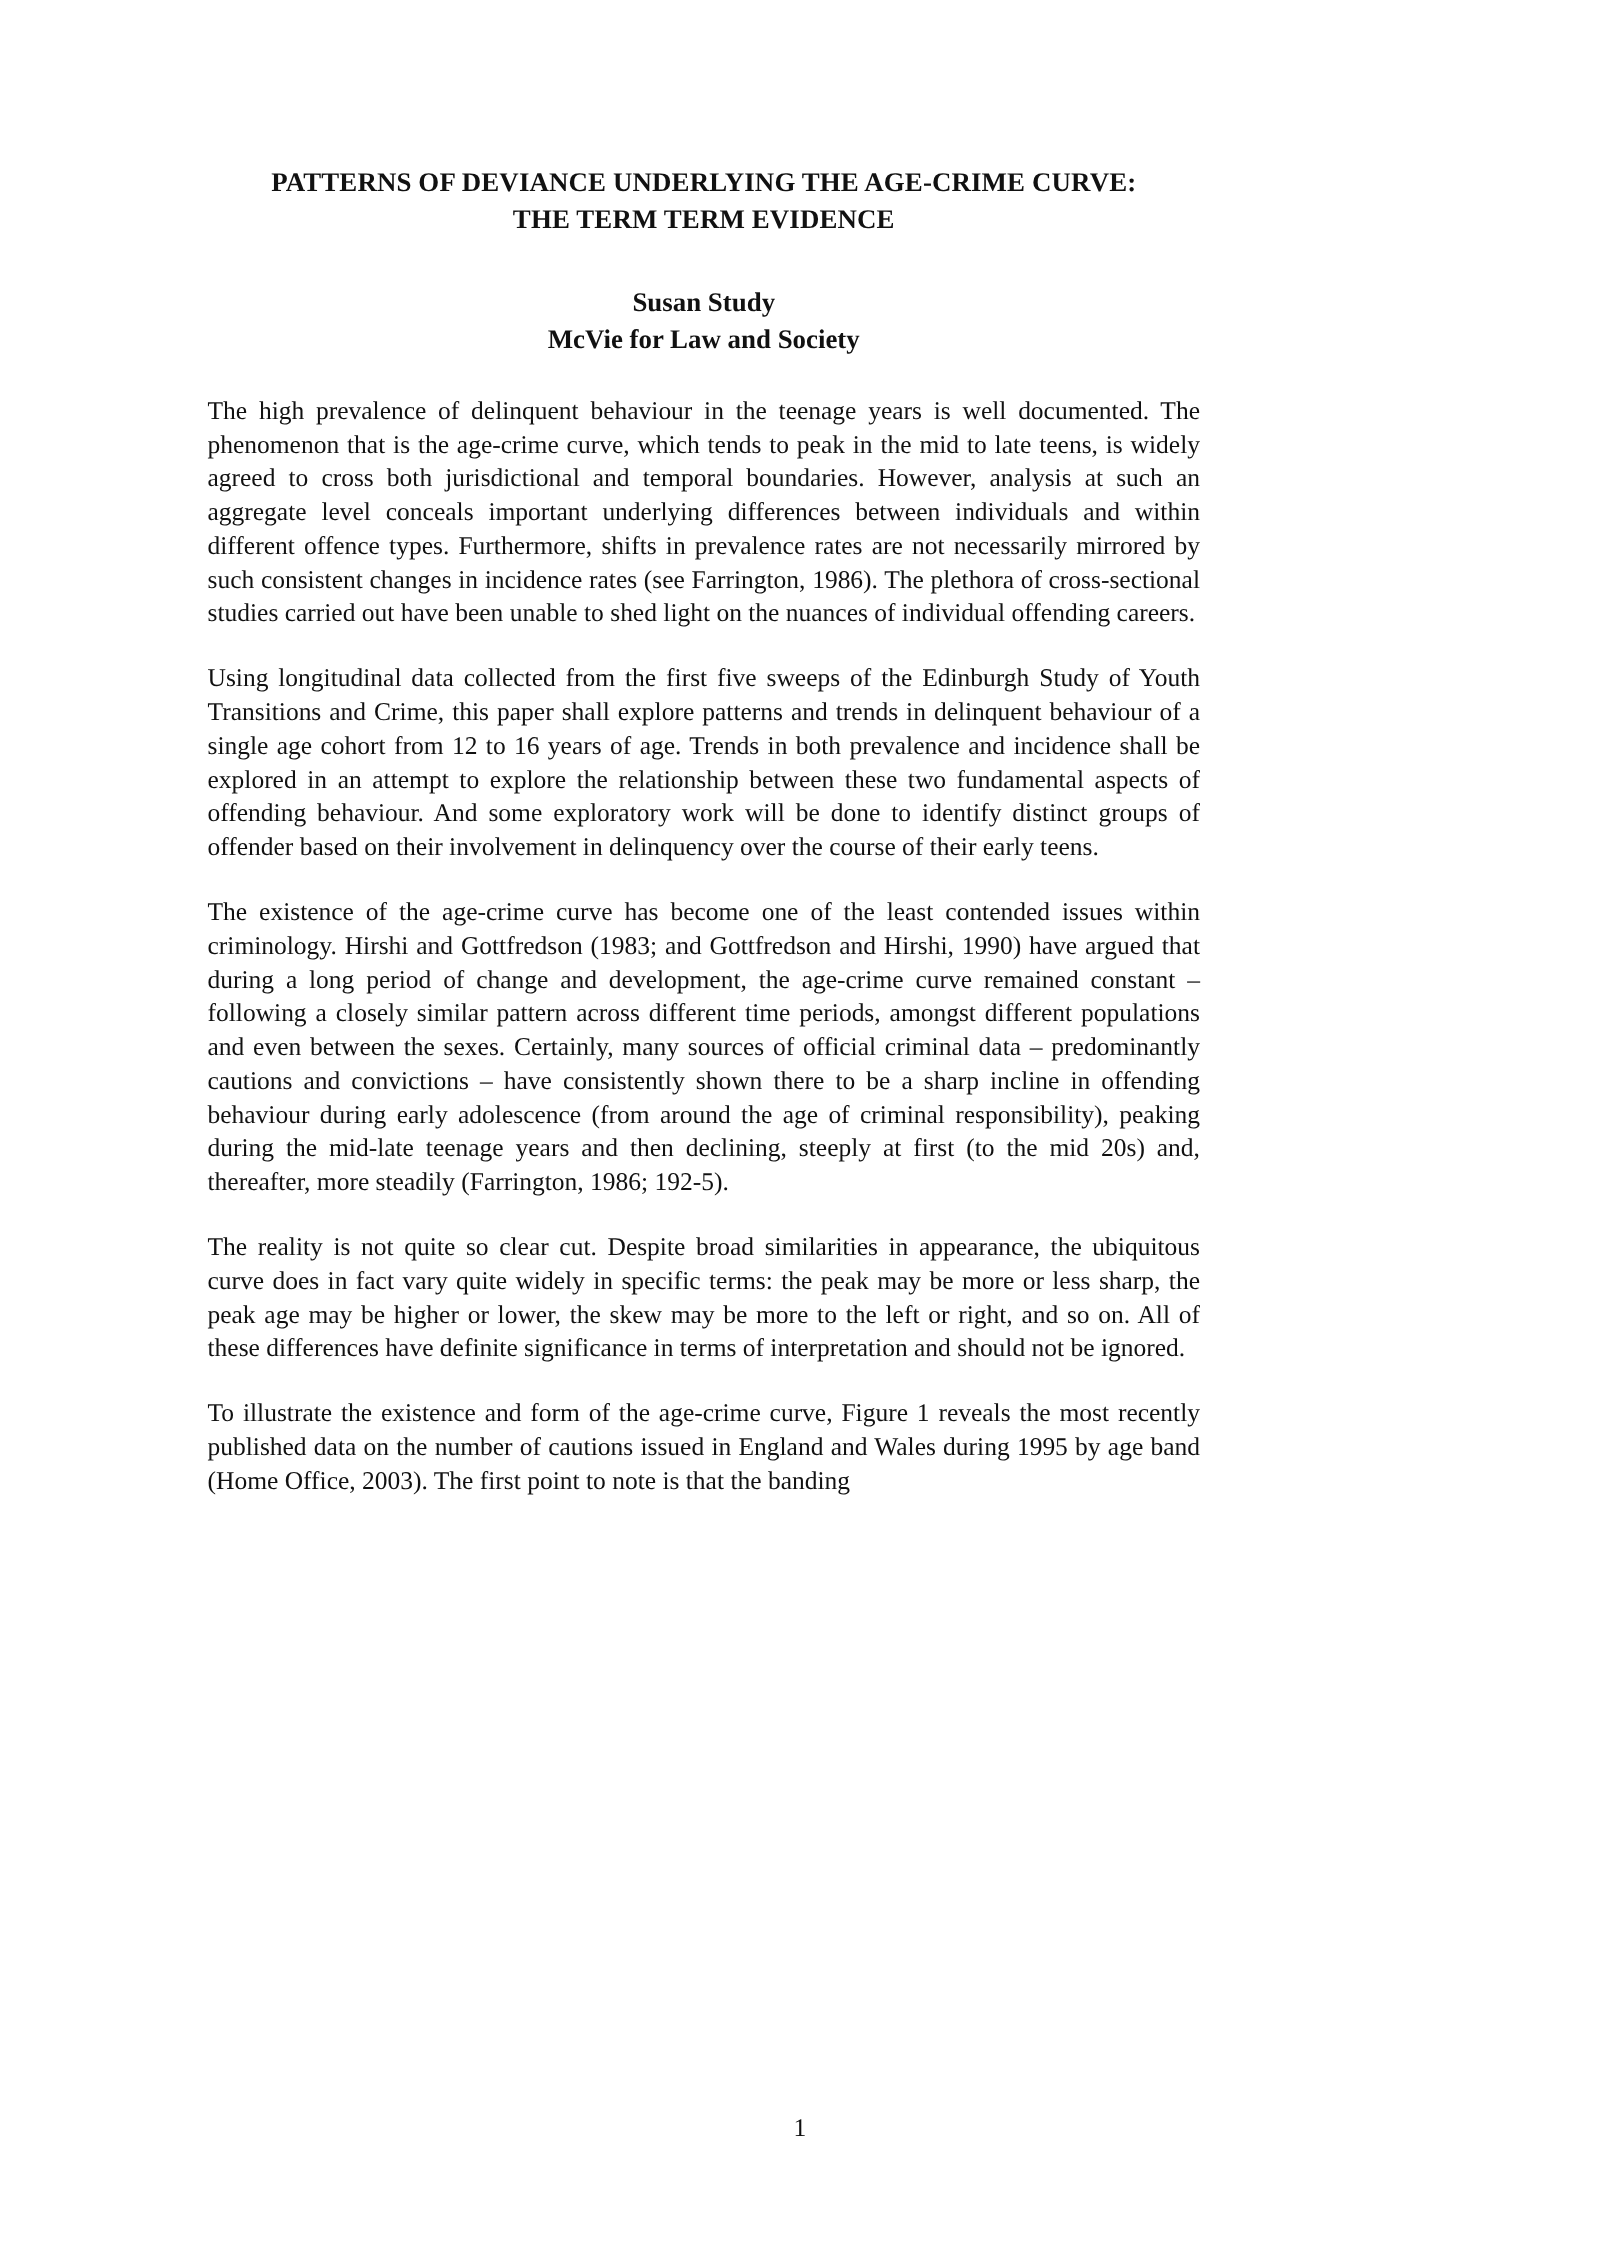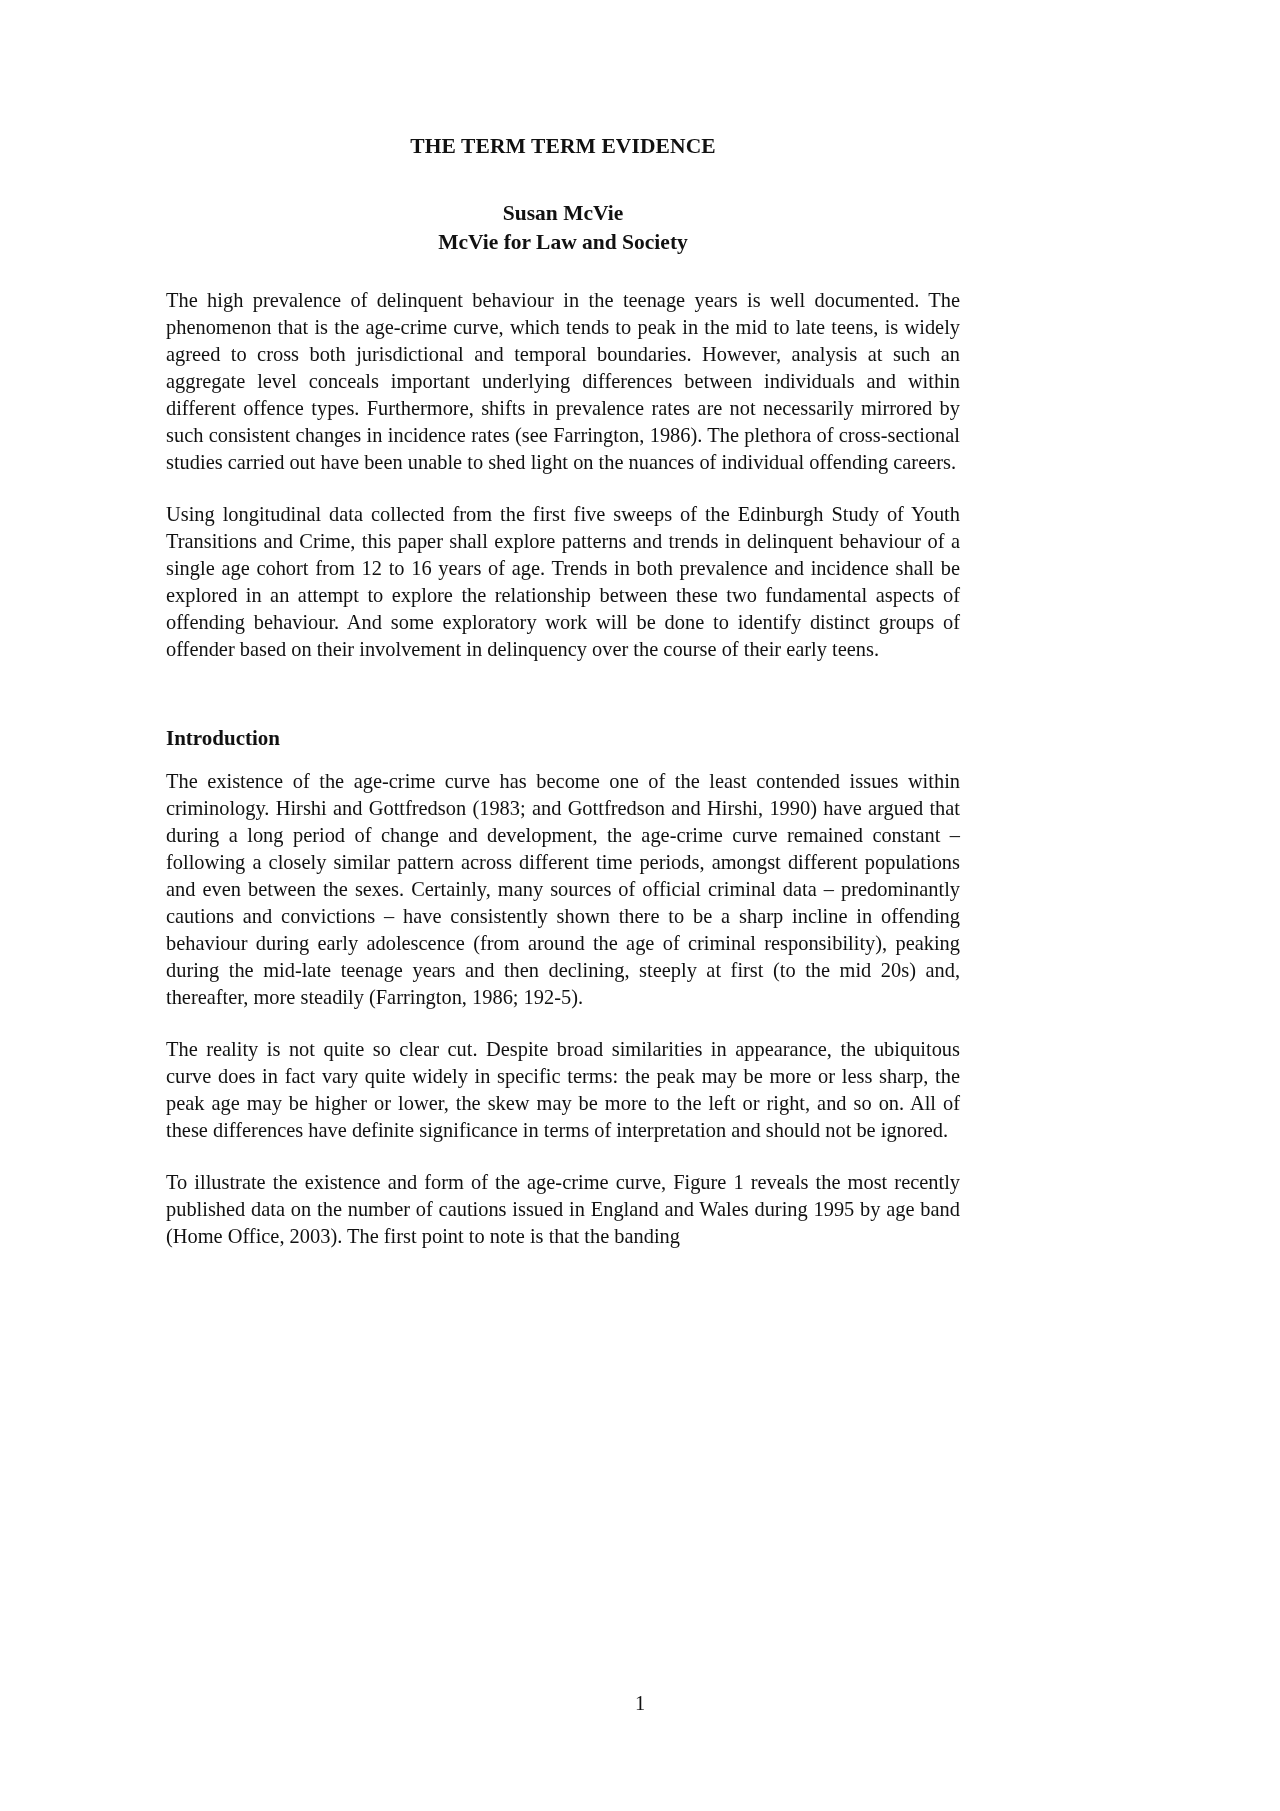--- a/index.html
+++ b/index.html
@@ -87,34 +87,34 @@
     line-height: 26px;
   }
 </style>
 </head>
 <body>
 
 <div class="page">
   <div class="content">
 
     <div class="title-block">
+      <div class="title-line">PATTERNS OF DEVIANCE UNDERLYING THE AGE-CRIME CURVE:</div>
       <div class="title-line">THE TERM TERM EVIDENCE</div>
     </div>
 
     <div class="author-block">
-      <div class="author-line">Susan McVie</div>
+      <div class="author-line">Susan Study</div>
       <div class="author-line">McVie for Law and Society</div>
     </div>
 
 
     <p class="para para-first-abstract">The high prevalence of delinquent behaviour in the teenage years is well documented. The phenomenon that is the age-crime curve, which tends to peak in the mid to late teens, is widely agreed to cross both jurisdictional and temporal boundaries.  However, analysis at such an aggregate level conceals important underlying differences between individuals and within different offence types.  Furthermore, shifts in prevalence rates are not necessarily mirrored by such consistent changes in incidence rates (see Farrington, 1986).  The plethora of cross-sectional studies carried out have been unable to shed light on the nuances of individual offending careers.</p>
 
     <p class="para">Using longitudinal data collected from the first five sweeps of the Edinburgh Study of Youth Transitions and Crime, this paper shall explore patterns and trends in delinquent behaviour of a single age cohort from 12 to 16 years of age.   Trends in both prevalence and incidence shall be explored in an attempt to explore the relationship between these two fundamental aspects of offending behaviour.  And some exploratory work will be done to identify distinct groups of offender based on their involvement in delinquency over the course of their early teens.</p>
 
-    <h2 class="section-heading heading-intro">Introduction</h2>
 
     <p class="para para-first-intro">The existence of the age-crime curve has become one of the least contended issues within criminology.  Hirshi and Gottfredson (1983; and Gottfredson and Hirshi, 1990) have argued that during a long period of change and development, the age-crime curve remained constant – following a closely similar pattern across different time periods, amongst different populations and even between the sexes.  Certainly, many sources of official criminal data – predominantly cautions and convictions – have consistently shown there to be a sharp incline in offending behaviour during early adolescence (from around the age of criminal responsibility), peaking during the mid-late teenage years and then declining, steeply at first (to the mid 20s) and, thereafter, more steadily (Farrington, 1986; 192-5).</p>
 
     <p class="para">The reality is not quite so clear cut.  Despite broad similarities in appearance, the ubiquitous curve does in fact vary quite widely in specific terms: the peak may be more or less sharp, the peak age may be higher or lower, the skew may be more to the left or right, and so on.  All of these differences have definite significance in terms of interpretation and should not be ignored.</p>
 
     <p class="para">To illustrate the existence and form of the age-crime curve, Figure 1 reveals the most recently published data on the number of cautions issued in England and Wales during 1995 by age band (Home Office, 2003).  The first point to note is that the banding</p>
 
   </div>
 
   <div class="page-number">1</div>

